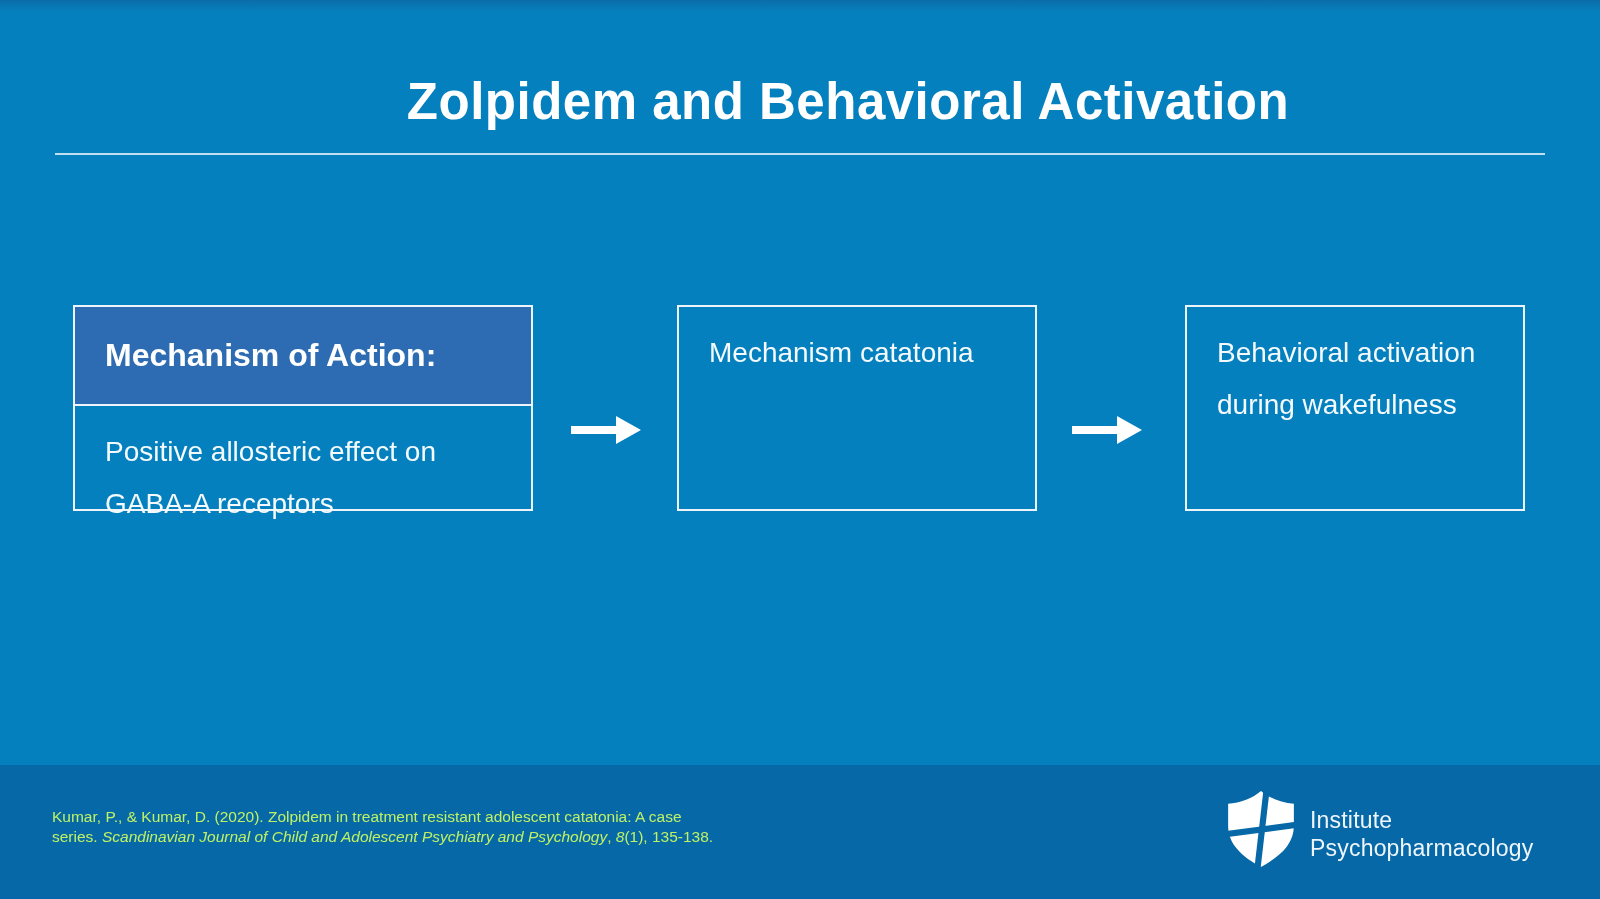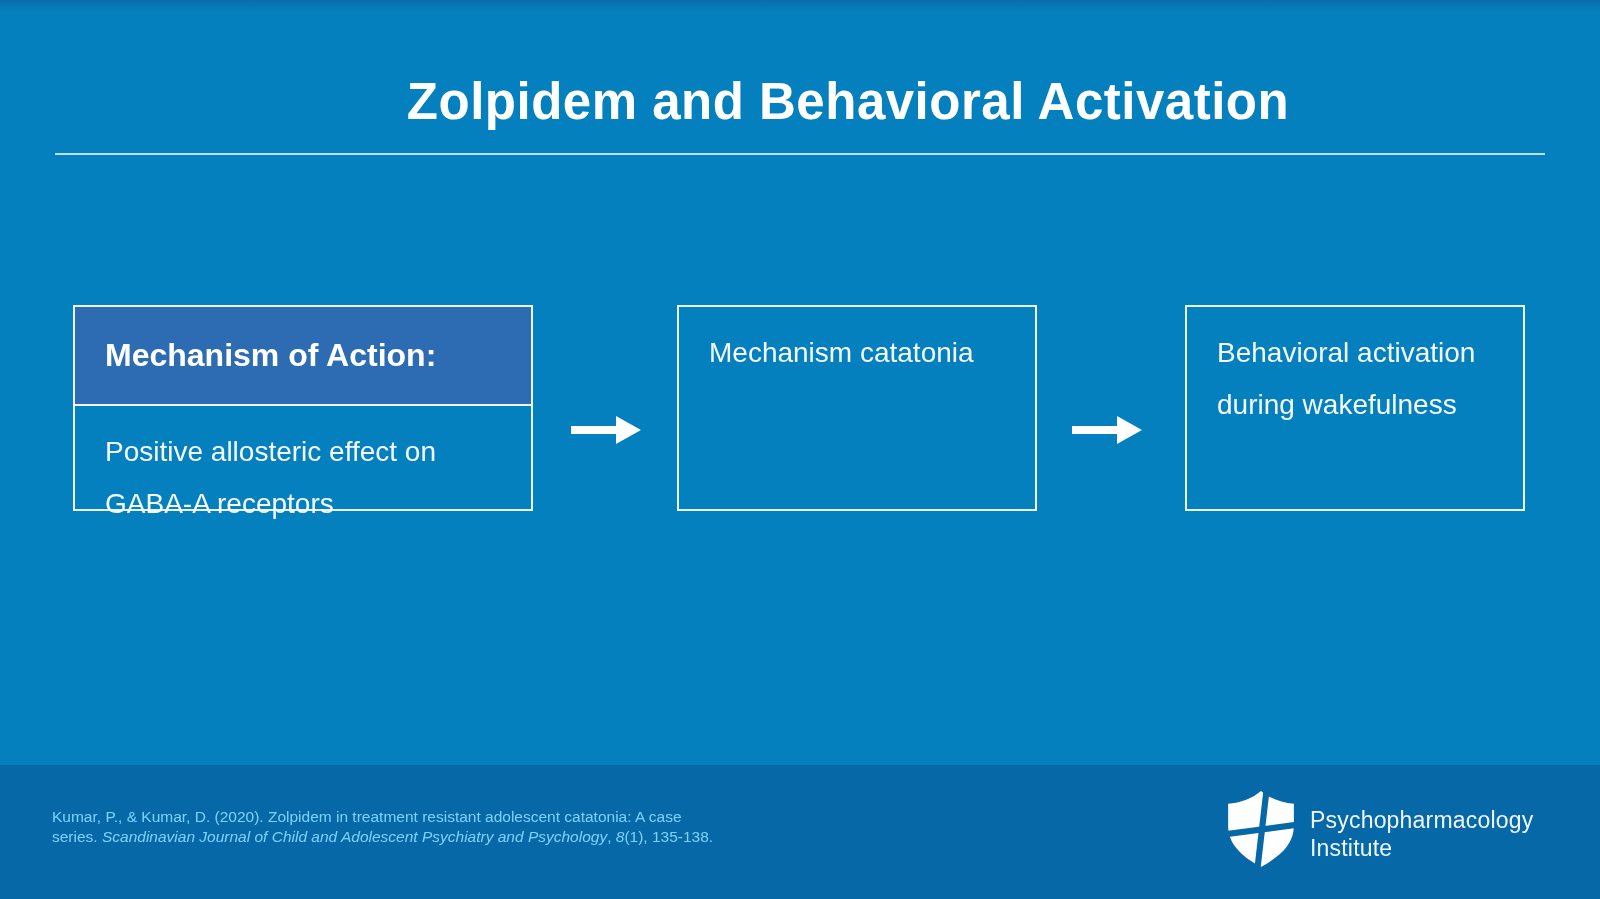--- a/index.html
+++ b/index.html
@@ -50,21 +50,21 @@
   .arrow-1{left:571px;}
   .arrow-2{left:1072px;}
   .footer{
     position:absolute;left:0;top:765px;width:1600px;height:134px;
     background:#0768a8;
   }
   .citation{
     position:absolute;left:52px;top:42px;margin:0;
     max-width:668px;
     font-size:15.5px;line-height:20px;
-    color:#7dd3fc;
+    color:#bef264;
   }
   .logo{position:absolute;left:1228px;top:24px;width:330px;height:86px;}
   .logo-shield{position:absolute;left:0;top:2px;}
   .logo-text{
     position:absolute;left:82px;top:17px;
     font-size:23px;line-height:28px;font-weight:normal;
     color:#eef6fb;letter-spacing:0.2px;
   }
   .logo-text span{display:block;}
 </style>
@@ -109,20 +109,20 @@
 
     <p class="citation"><span>Kumar, P., &amp; Kumar, D. (2020). Zolpidem in treatment resistant adolescent catatonia: A case series. </span><i>Scandinavian Journal of Child and Adolescent Psychiatry and Psychology</i><span>, </span><i>8</i><span>(1), 135-138.</span></p>
 
     <div class="logo">
       <svg class="logo-shield" width="66" height="76" viewBox="0 0 64 74" aria-hidden="true">
         <path d="M32 0 C24 7 12 11.5 0 12.5 L0 34 C0 52 14 64 32 74 C50 64 64 52 64 34 L64 12.5 C52 11.5 40 7 32 0 Z" fill="#ffffff"></path>
         <line x1="37.5" y1="-2" x2="28.5" y2="76" stroke="#0768a8" stroke-width="6"></line>
         <line x1="-2" y1="42" x2="66" y2="33" stroke="#0768a8" stroke-width="6"></line>
       </svg>
       <div class="logo-text">
+        <span>Institute</span>
         <span>Psychopharmacology</span>
-        <span>Institute</span>
       </div>
     </div>
 
   </footer>
 
 </div>
 
 </body></html>

